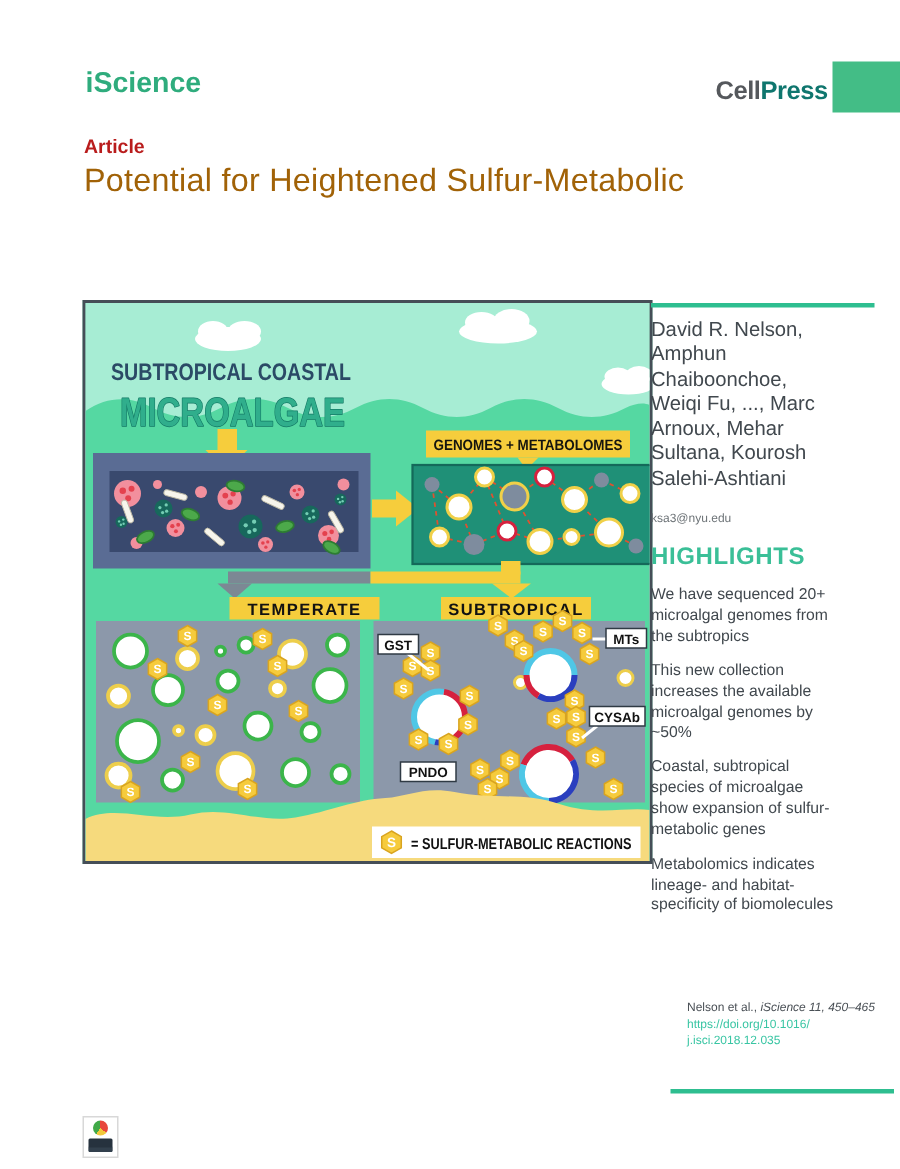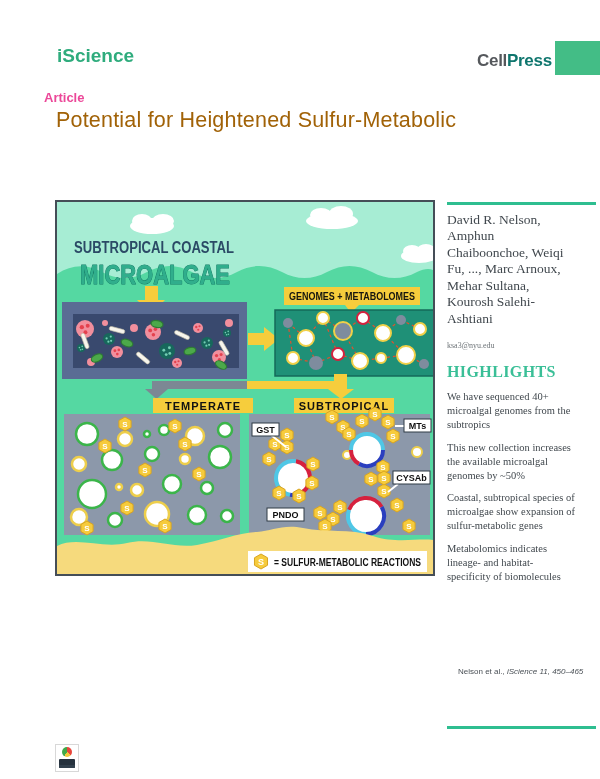--- a/index.html
+++ b/index.html
@@ -4,34 +4,34 @@
 <style>
   html,body{margin:0;padding:0;background:#ffffff;}
   .page{position:relative;width:600px;height:779px;background:#ffffff;overflow:hidden;
         font-family:"Liberation Sans",sans-serif;}
   
   .journal{position:absolute;left:57px;top:45px;font-size:19px;font-weight:bold;color:#2FAC7D;}
   .publisher{position:absolute;left:477px;top:51px;font-size:17px;font-weight:bold;letter-spacing:-0.3px;}
   .pub-bold{color:#55585C;text-align:center;} .pub-light{color:#0f766e;}
   .corner-box{position:absolute;left:555px;top:41px;width:45px;height:34px;background:#43BD86;}
   
-  .kicker{position:absolute;left:44px;top:90px;font-size:13px;font-weight:bold;color:#ec4899;}
+  .kicker{position:absolute;left:56px;top:90px;font-size:13px;font-weight:bold;color:#b91c1c;}
   .title{position:absolute;left:56px;top:106px;margin:0;width:420px;font-size:21.5px;line-height:1.32;
          font-weight:400;color:#a16207;letter-spacing:0.2px;}
   
   .abstract{position:absolute;left:55px;top:200px;width:376px;height:372px;border:2px solid #454E57;background:#A7EDD4;}
   .ga-svg{display:block;width:376px;height:372px;}
   .ga-h1{font:bold 16px "Liberation Sans",sans-serif;fill:#2B4A66;}
   .ga-h2{font:bold 27px "Liberation Sans",sans-serif;fill:#30AE8C;stroke:#147A66;stroke-width:1px;paint-order:stroke;stroke-linejoin:round;}
   .ga-label{font:bold 10px "Liberation Sans",sans-serif;fill:#15150f;}
   .ga-bar-label{font:bold 11px "Liberation Sans",sans-serif;fill:#121212;letter-spacing:1px;}
   .ga-gene{font:bold 9px "Liberation Sans",sans-serif;fill:#111;}
   .ga-legend-text{font:bold 10.5px "Liberation Sans",sans-serif;fill:#111;}
   
-  .sidebar{position:absolute;left:447px;top:202px;width:149px;font-family:Liberation Serif, serif;}
+  .sidebar{position:absolute;left:434px;top:202px;width:149px;}
   .side-rule{height:3px;background:#2EBE90;}
   .authors{margin-top:7px;width:122px;font-size:13.5px;line-height:1.22;color:#41484E;}
   .email{display:block;margin-top:14px;font-size:8px;color:#6E7478;text-decoration:none;}
   .hl-title{margin-top:13px;font-size:16px;font-weight:bold;letter-spacing:0.4px;color:#3ABF97;}
   .hl{margin-top:9px;width:128px;font-size:10.5px;line-height:1.32;color:#41484E;}
   .cite{position:absolute;left:458px;top:666px;width:134px;font-size:8px;line-height:1.4;color:#4A5056;}
   .cite .it{font-style:italic;}
   .doi{display:block;color:#38C5A3;text-decoration:none;word-break:break-all;}
   .bottom-rule{position:absolute;left:447px;top:726px;width:149px;height:3px;background:#2EBE90;}
   
@@ -464,28 +464,29 @@
         <text class="ga-gene" x="228.5" y="316" text-anchor="middle">PNDO</text>
       </g>
     </svg>
   </div>
 
   <aside class="sidebar">
     <div class="side-rule"></div>
     <div class="authors">David R. Nelson, Amphun Chaiboonchoe, Weiqi Fu, ..., Marc Arnoux, Mehar Sultana, Kourosh Salehi-Ashtiani</div>
     <a class="email">ksa3@nyu.edu</a>
     <div class="hl-title">HIGHLIGHTS</div>
-    <div class="hl">We have sequenced 40+ microalgal genomes from the subtropics</div>
+    <div class="hl">We have sequenced 20+ microalgal genomes from the subtropics</div>
     <div class="hl">This new collection increases the available microalgal genomes by ~50%</div>
     <div class="hl">Coastal, subtropical species of microalgae show expansion of sulfur-metabolic genes</div>
     <div class="hl">Metabolomics indicates lineage- and habitat-specificity of biomolecules</div>
   </aside>
 
   <div class="cite">
     <div><span>Nelson et al., </span><span class="it">iScience 11, 450–465</span></div>
+    <a class="doi"><span>https://doi.org/10.1016/</span><br><span>j.isci.2018.12.035</span></a>
   </div>
   <div class="bottom-rule"></div>
 
   <a class="badge">
     <span style="display:block" class="badge-circle"></span>
     <span style="display:block" class="badge-block"></span>
   </a>
 
 </div>
 

